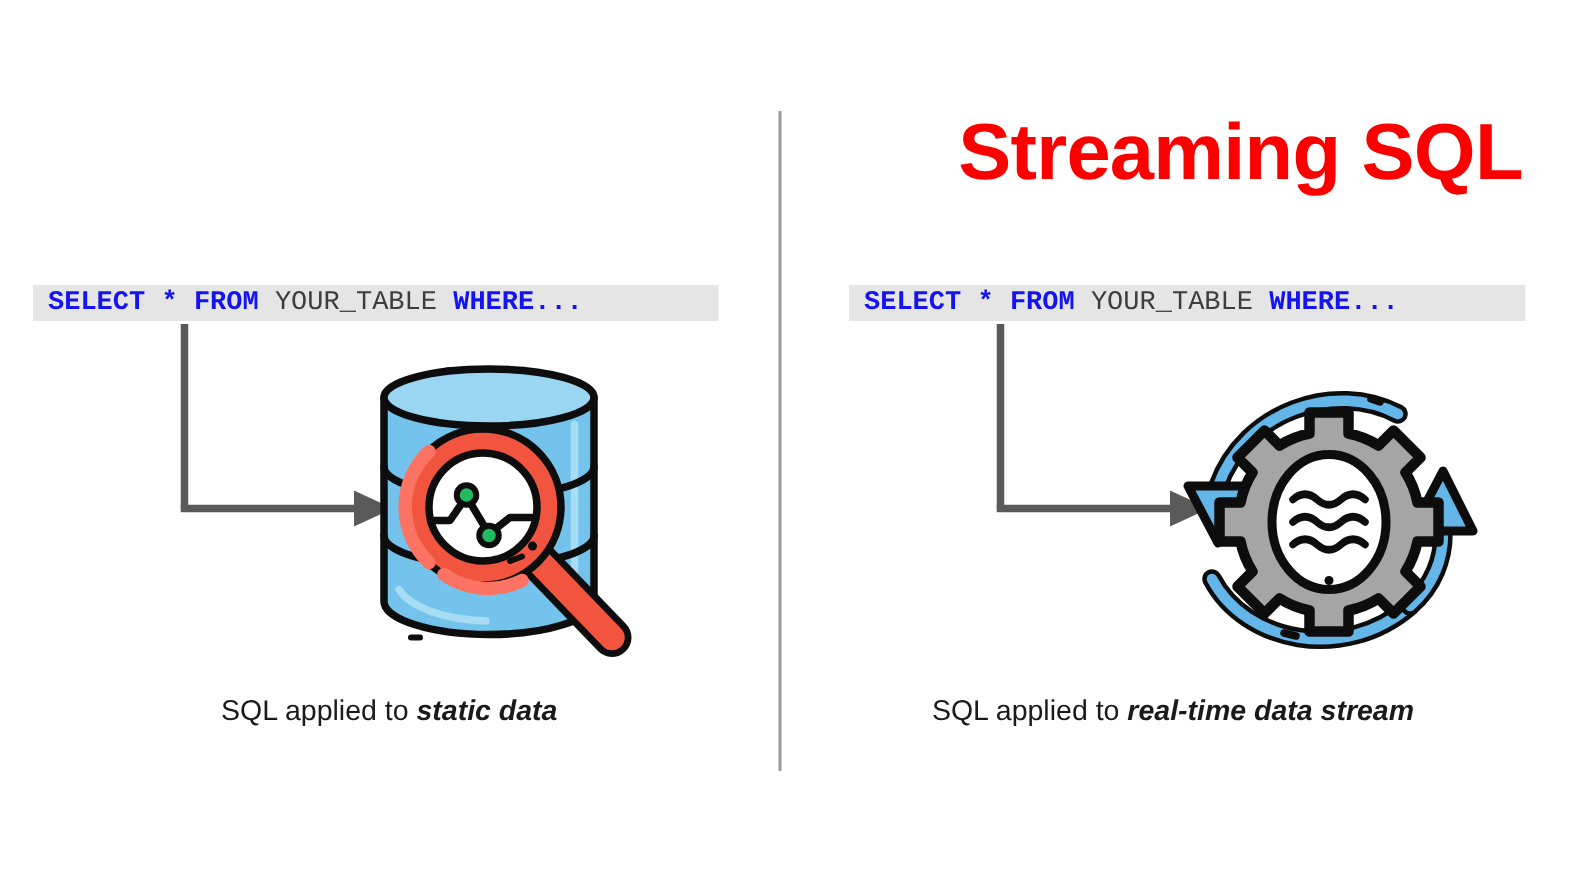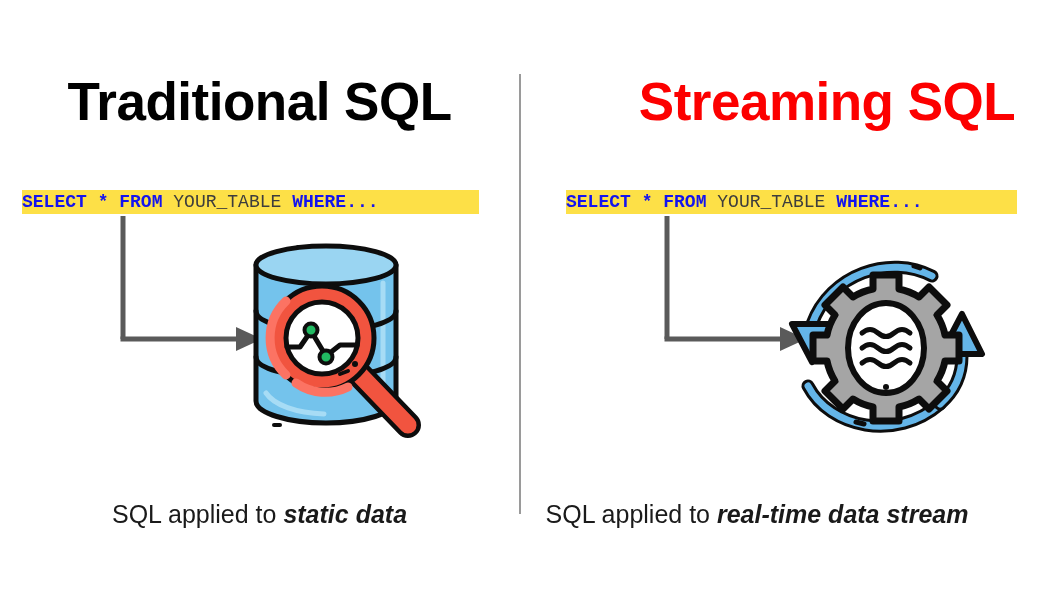--- a/index.html
+++ b/index.html
@@ -54,27 +54,28 @@
     white-space: nowrap;
   }
   .title-left  { color: #000000; }
   .title-right { color: #fc0000; }
 
   
   .codebar {
     position: absolute;
     top: 190px;
     height: 24px;
-    background: #fde047;
+    background: #e5e5e5;
     font-family: "Liberation Mono", monospace;
     font-size: 18px;
     font-weight: bold;
     line-height: 24px;
     white-space: nowrap;
     letter-spacing: 0px;
+    padding-left: 10px;
     box-sizing: border-box;
   }
   .codebar-left  { left: 22px;  width: 457px; }
   .codebar-right { left: 566px; width: 451px; }
 
   .kw  { color: #1414ee; }
   .tbl { color: #3d3d3d; font-weight: normal; }
 
   
   .connector {
@@ -91,40 +92,38 @@
   .art-db   { left: 236px; top: 243px; }
   .art-gear { left: 786px; top: 252px; }
 
   
   .caption {
     position: absolute;
     top: 464px;
     width: 100%;
     text-align: center;
     font-family: "Liberation Sans", sans-serif;
-    font-size: 25px;
+    font-size: 19px;
     color: #1a1a1a;
     white-space: nowrap;
-    margin-top: 36px;
   }
   .caption em {
     font-weight: bold;
     font-style: italic;
   }
 </style>
 </head>
 <body>
 
 <div class="slide">
 
   <div class="divider"></div>
 
   <div class="panel panel-left">
 
-    <div class="title title-left">Traditional SQL</div>
 
     <div class="codebar codebar-left">
       <span class="kw">SELECT</span><span>&nbsp;</span><span class="kw">*</span><span>&nbsp;</span><span class="kw">FROM</span><span>&nbsp;</span><span class="tbl">YOUR_TABLE</span><span>&nbsp;</span><span class="kw">WHERE...</span>
     </div>
 
     <div class="connector connector-left">
       <svg width="146" height="140" viewBox="0 0 146 140" xmlns="http://www.w3.org/2000/svg">
         <path d="M5,2 L5,125" stroke="#5a5a5a" stroke-width="5" fill="none" stroke-linecap="butt"></path>
         <path d="M2.5,125 L120,125" stroke="#5a5a5a" stroke-width="5" fill="none" stroke-linecap="butt"></path>
         <path d="M118,113 L144,125 L118,137 Z" fill="#5a5a5a"></path>
@@ -226,17 +225,17 @@
         <ellipse cx="0" cy="1" rx="38" ry="45" fill="#ffffff" stroke="#0d0d0d" stroke-width="6"></ellipse>
 
         <path d="M-24,-14 q8,-7 16,0 t16,0 t16,0" fill="none" stroke="#0d0d0d" stroke-width="5" stroke-linecap="round"></path>
         <path d="M-24,1 q8,-7 16,0 t16,0 t16,0" fill="none" stroke="#0d0d0d" stroke-width="5" stroke-linecap="round"></path>
         <path d="M-24,16 q8,-7 16,0 t16,0 t16,0" fill="none" stroke="#0d0d0d" stroke-width="5" stroke-linecap="round"></path>
         <circle cx="0" cy="40" r="3" fill="#0d0d0d"></circle>
       </g>
     </svg>
   </div>
 
-  <div class="caption" style="left:521px; width:472px;">
+  <div class="caption" style="left:546px; width:472px;">
     <span>SQL applied to </span><em>real-time data stream</em>
   </div>
 
 </div>
 
 </body></html>

